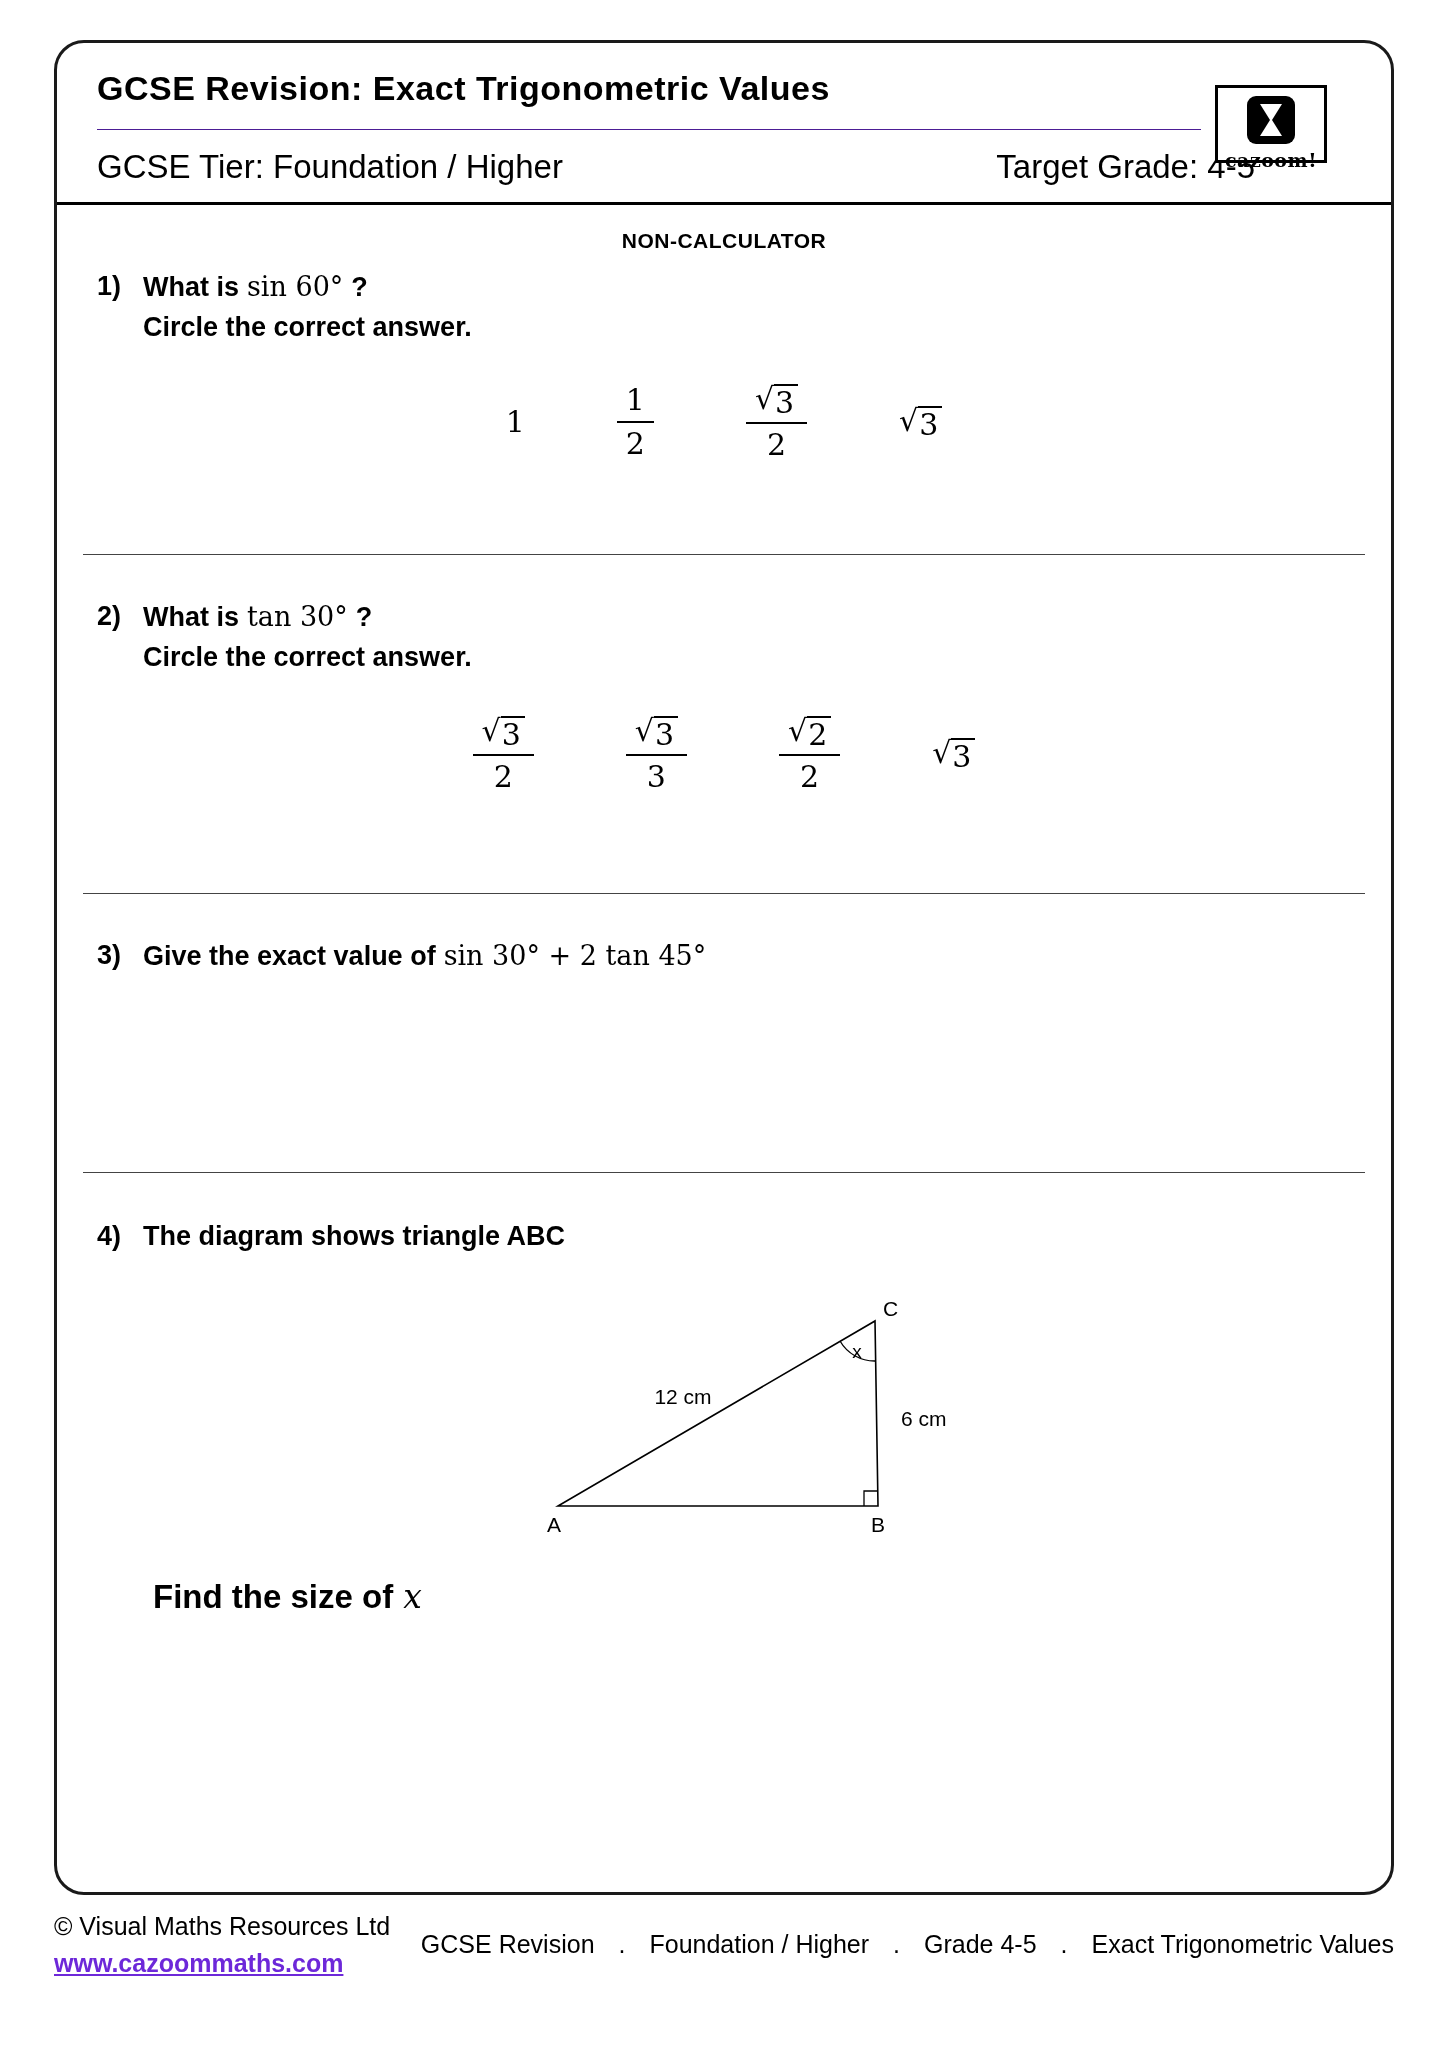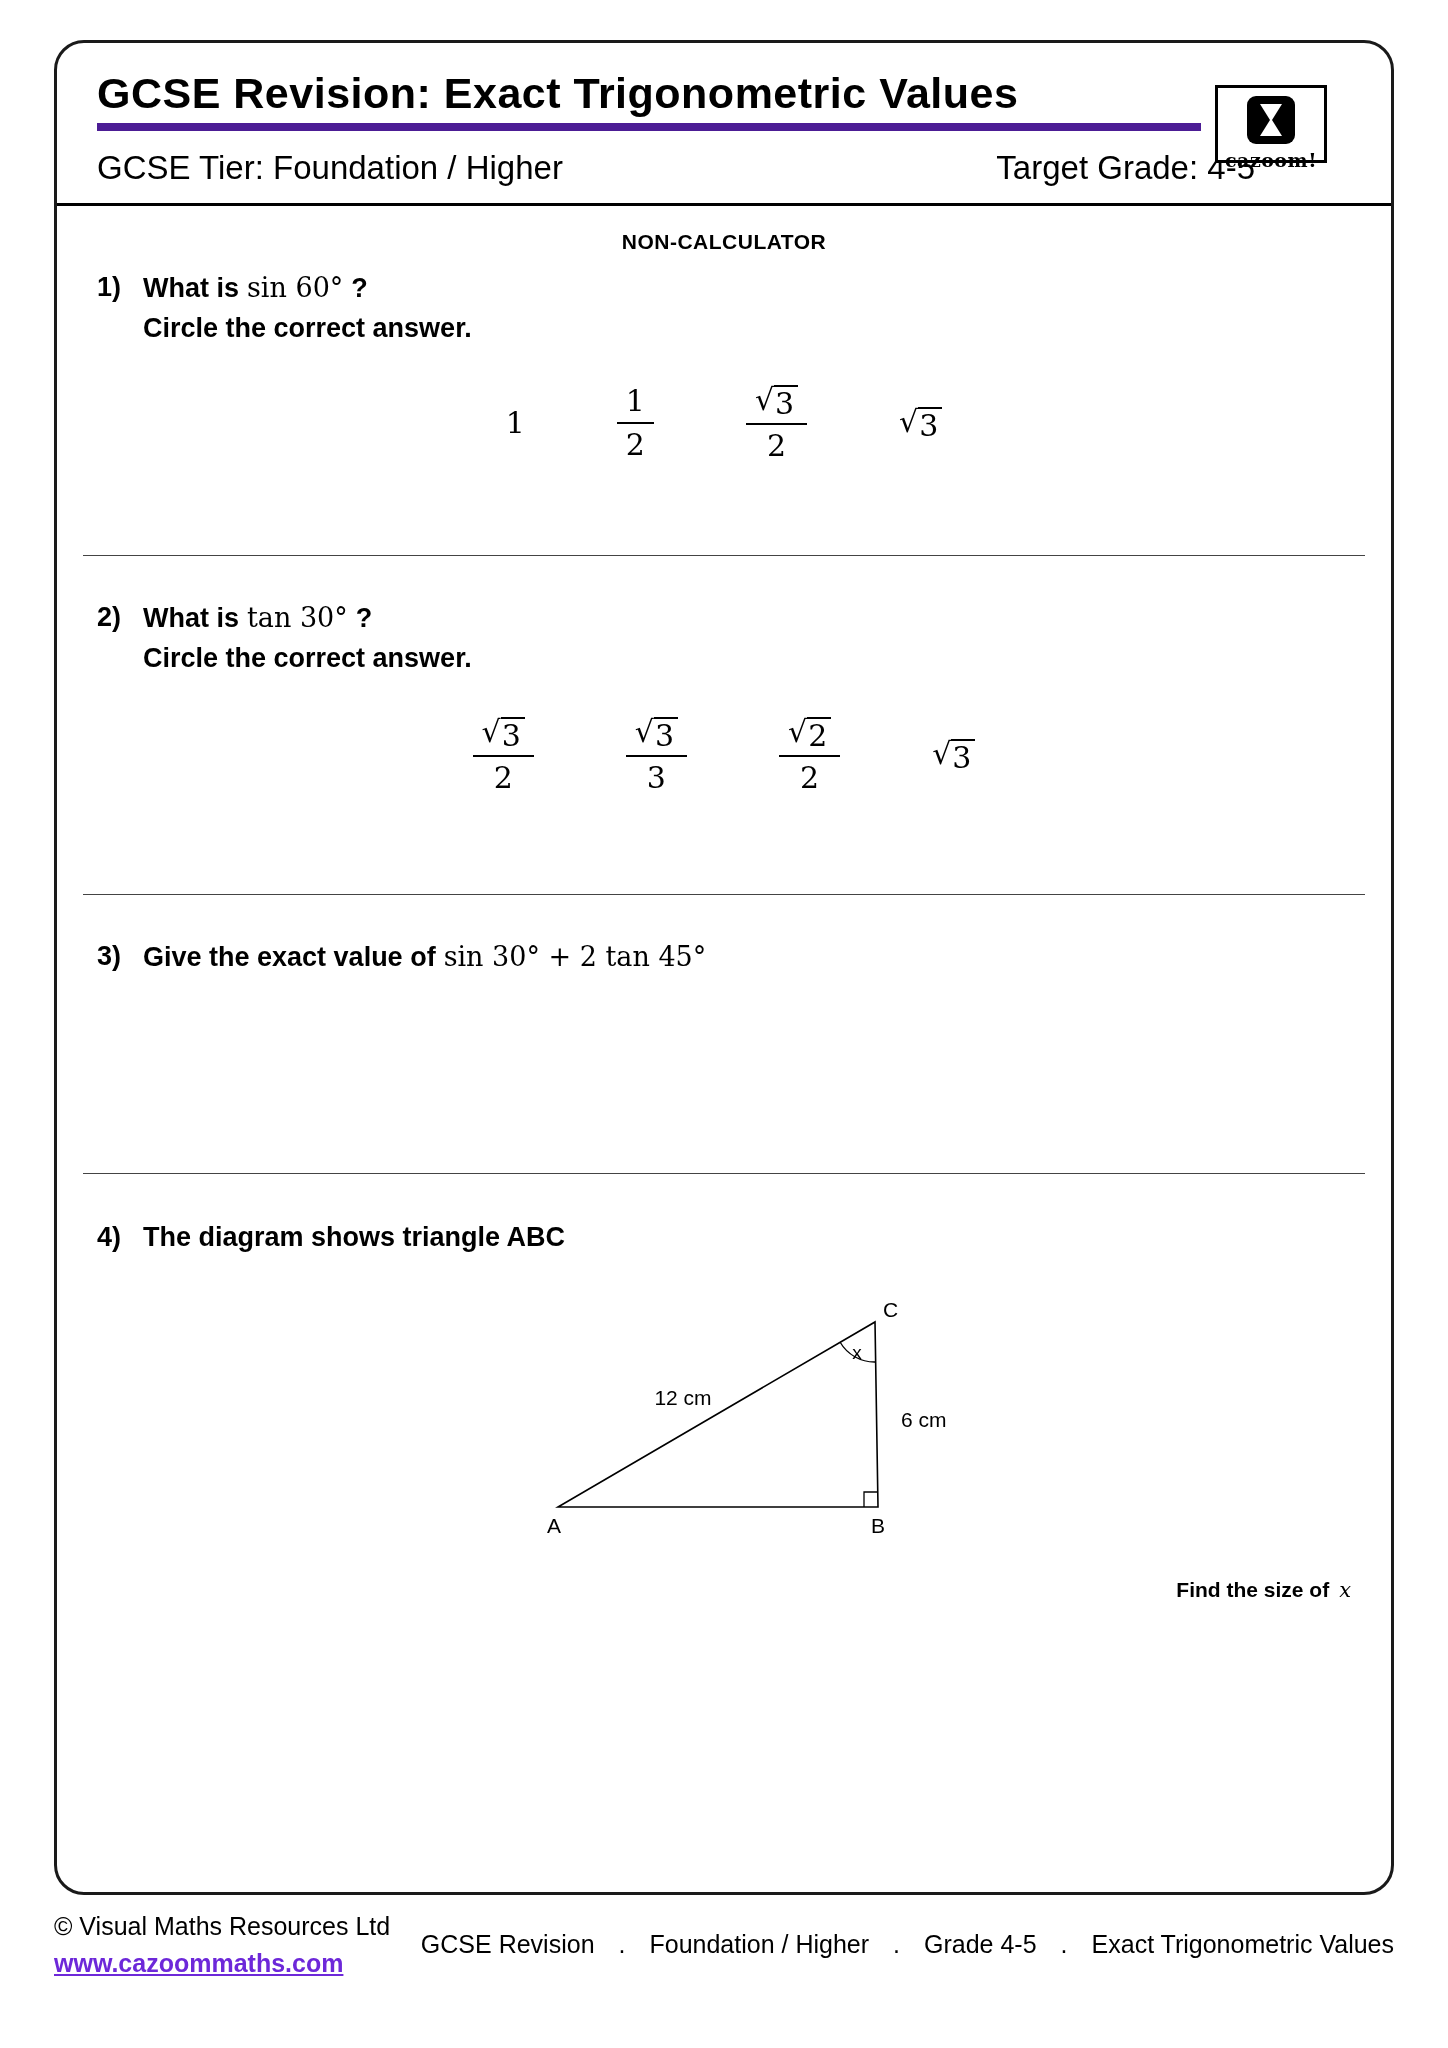--- a/index.html
+++ b/index.html
@@ -6,22 +6,22 @@
   body{
     width:1448px;height:2048px;position:relative;background:#ffffff;
     font-family:"Liberation Sans",sans-serif;color:#000;
   }
   .sheet{
     position:absolute;left:54px;top:40px;width:1340px;height:1855px;
     border:3px solid #1a1a1a;border-radius:30px;background:#fff;box-sizing:border-box;
   }
   .sheet-header{padding:26px 40px 0 40px;position:relative;}
   .ws-title{
-    font-size:43px;font-weight:bold;letter-spacing:.5px;
-    padding-bottom:5px;border-bottom:8px solid #4c1d95;margin-right:150px;
+    font-size:34px;font-weight:bold;letter-spacing:.5px;
+    padding-bottom:21px;border-bottom:1px solid #4c1d95;margin-right:150px;
   }
   .meta-row{display:flex;justify-content:space-between;font-size:33px;margin-top:18px;padding-right:96px;}
   .logo{
     position:absolute;top:42px;right:64px;width:112px;height:78px;border:3px solid #000;
     box-sizing:border-box;display:flex;flex-direction:column;align-items:center;justify-content:space-between;
     padding:7px 4px 5px 4px;background:#fff;
   }
   .logo-text{font-family:"DejaVu Serif",serif;font-weight:bold;font-size:19px;letter-spacing:.5px;}
   .header-divider{border-top:3px solid #000;margin-top:16px;}
   .sheet-body{padding:0 40px;}
@@ -40,21 +40,21 @@
   .options-row.opts2{margin-top:40px;}
   .frac{display:inline-flex;flex-direction:column;align-items:center;line-height:1.12;}
   .frac .num{border-bottom:2px solid #000;padding:0 9px 4px 9px;}
   .frac .den{padding-top:4px;}
   .sqrt{display:inline-flex;align-items:flex-start;line-height:1;}
   .sqrt .radicand{border-top:2px solid #000;line-height:1;padding:2px 4px 0 1px;}
   .q-divider{border-top:1px solid #444;margin-left:-14px;margin-right:-14px;}
   .div1{margin-top:92px;} .div2{margin-top:100px;} .div3{margin-top:200px;}
   .diagram-wrap{margin-top:14px;margin-left:436px;}
   .diagram-wrap svg{display:block;}
-  .find-line{font-weight:bold;font-size:21px;margin-top:26px;margin-left:56px;text-align:right;}
+  .find-line{font-weight:bold;font-size:33px;margin-top:26px;margin-left:56px;}
   .find-math{font-family:"DejaVu Serif",serif;font-style:italic;font-weight:normal;margin-left:10px;}
   .page-footer{
     position:absolute;left:54px;right:54px;top:1912px;
     display:flex;justify-content:space-between;align-items:center;font-size:25px;
   }
   .footer-left{display:flex;flex-direction:column;gap:8px;}
   .footer-link{color:#6d28d9;text-decoration:underline;cursor:pointer;font-weight:bold;}
   .breadcrumb{display:inline-flex;gap:24px;align-items:baseline;padding-bottom:1px;}
   svg text{font-family:"Liberation Sans",sans-serif;}
 </style>

